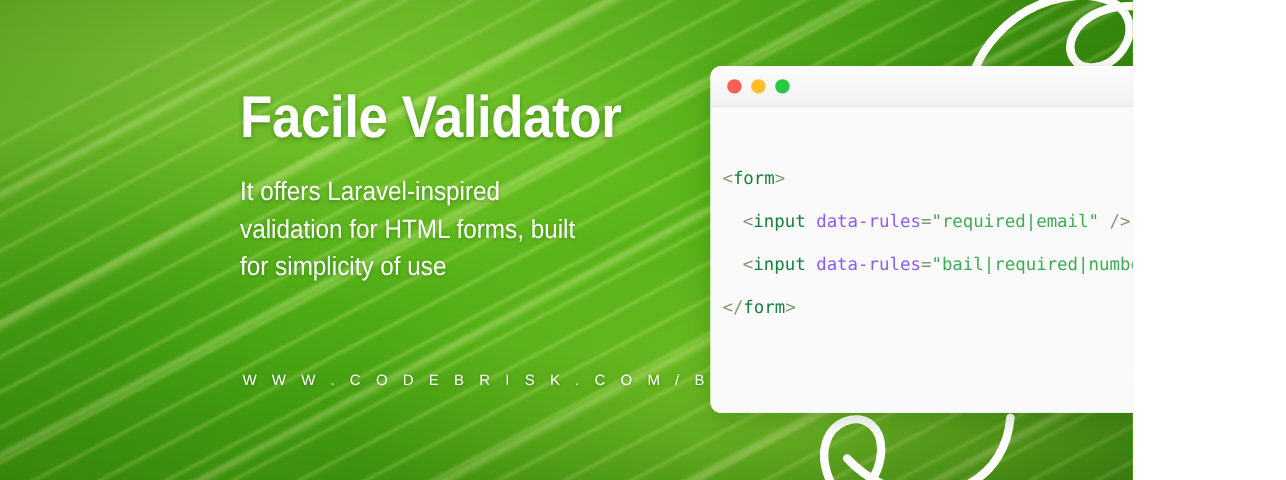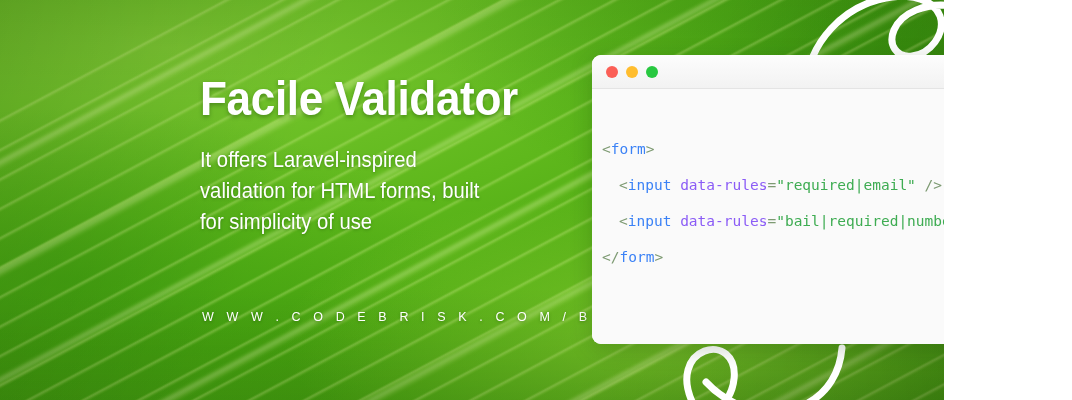--- a/index.html
+++ b/index.html
@@ -190,21 +190,21 @@
   }
   .code-line {
     font-family: "DejaVu Sans Mono", "Liberation Mono", monospace;
     font-size: 14.5px;
     line-height: 36px;
     white-space: pre;
     color: #5d6a5d;
     padding-left: 10px;
   }
   .tok-punct { color: #7d9a72; }
-  .tok-tag   { color: #3b82f6; }
+  .tok-tag   { color: #15803d; }
   .tok-attr  { color: #8b5cf6; }
   .tok-str   { color: #3eac52; }
   .tok-slash { color: #7d9a72; }
 </style>
 </head>
 <body>
 
 <div id="banner">
 
   <div class="leaf-base"></div>

